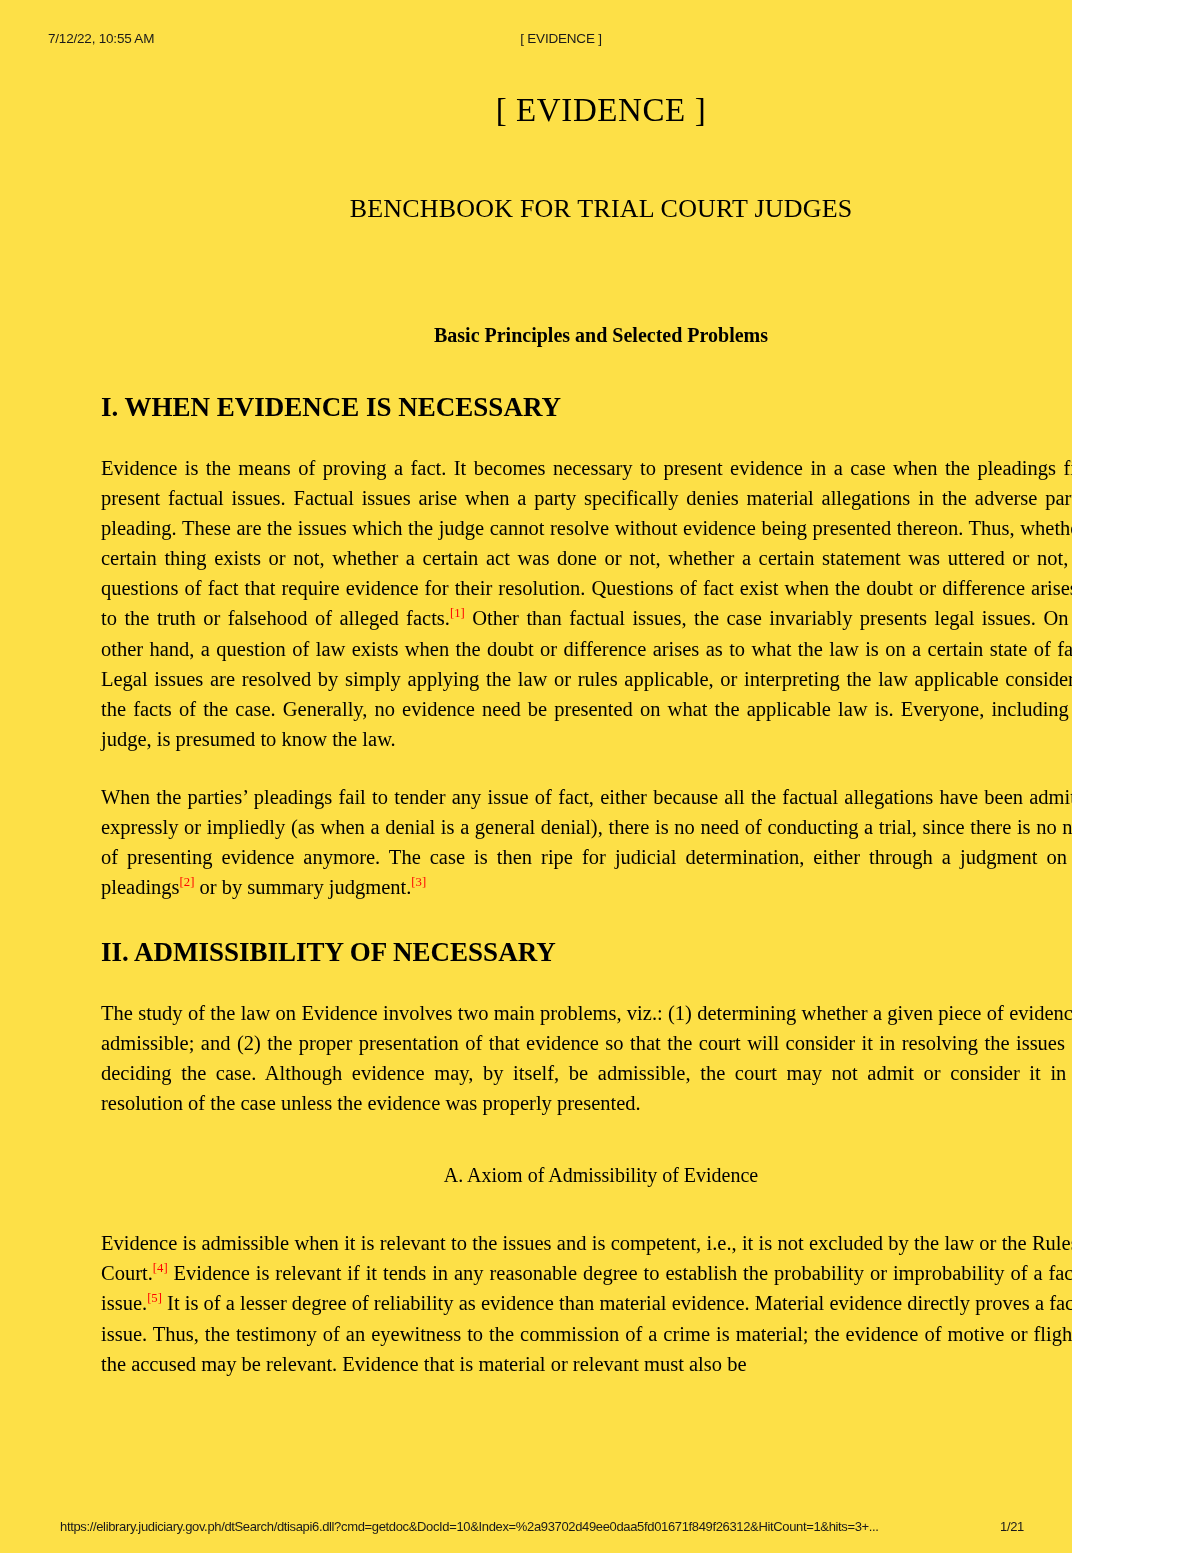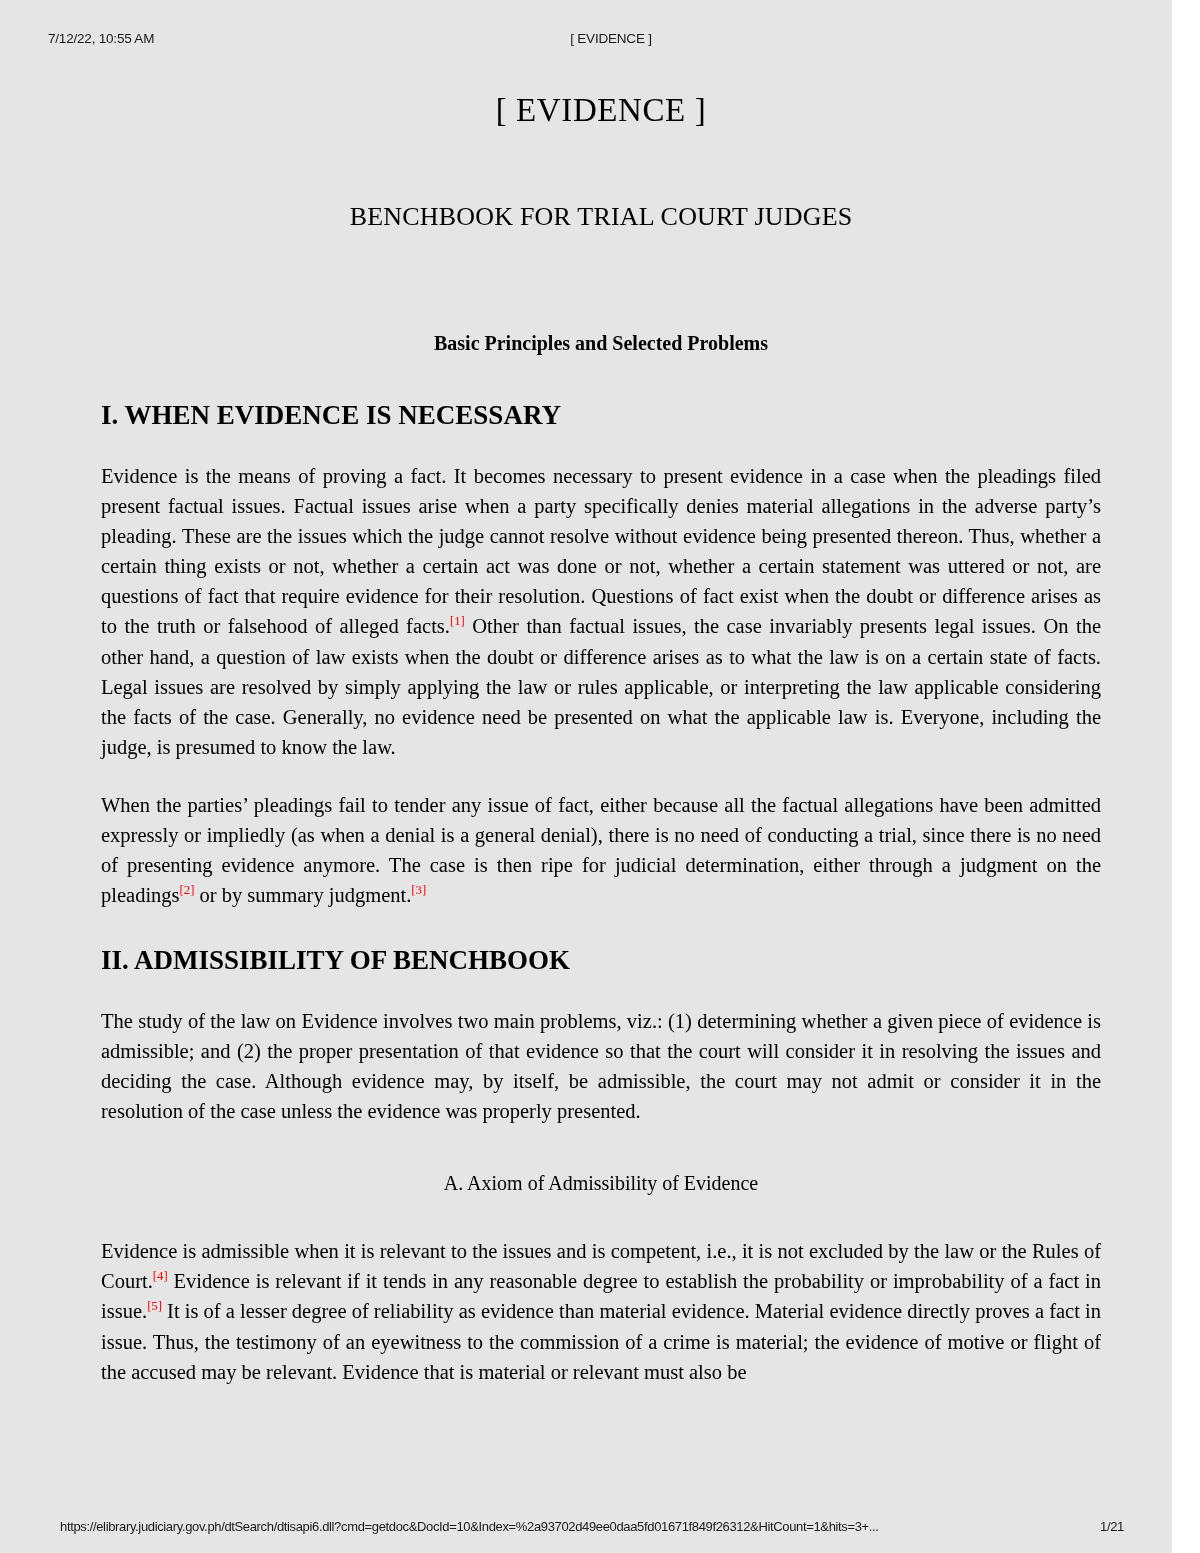--- a/index.html
+++ b/index.html
@@ -4,23 +4,23 @@
 <title>[ EVIDENCE ] — Benchbook for Trial Court Judges</title>
 <style>
   html, body {
     margin: 0;
     padding: 0;
     background: #ffffff;
   }
 
   .page {
     position: relative;
-    width: 1172px;
+    width: 1072px;
     height: 1553px;
-    background: #e5e5e5;
+    background: #fde047;
     overflow: hidden;
     box-sizing: border-box;
     font-family: "Liberation Serif", "DejaVu Serif", serif;
     color: #000000;
   }
 
   
   .print-header {
     position: absolute;
     top: 28px;
@@ -89,21 +89,21 @@
     margin: 0;
     padding: 0;
     letter-spacing: 0.6px;
     line-height: 1.25;
   }
 
   .doc-subtitle {
     font-size: 26px;
     font-weight: 400;
     text-align: center;
-    margin: 8px;
+    margin: 0;
     padding: 62px 0 0 0;
     letter-spacing: 0.2px;
     line-height: 1.25;
   }
 
   .doc-tagline {
     font-size: 20px;
     font-weight: bold;
     text-align: center;
     margin: 10px;
@@ -173,21 +173,21 @@
     <h2 class="doc-subtitle">BENCHBOOK FOR TRIAL COURT JUDGES</h2>
 
     <h3 class="doc-tagline">Basic Principles and Selected Problems</h3>
 
     <h4 class="sec-heading">I.  WHEN EVIDENCE IS NECESSARY</h4>
 
     <p class="body-par"><span>Evidence is the means of proving a fact. It becomes necessary to present evidence in a case when the pleadings filed present factual issues. Factual issues arise when a party specifically denies material allegations in the adverse party’s pleading. These are the issues which the judge cannot resolve without evidence being presented thereon. Thus, whether a certain thing exists or not, whether a certain act was done or not, whether a certain statement was uttered or not, are questions of fact that require evidence for their resolution. Questions of fact exist when the doubt or difference arises as to the truth or falsehood of alleged facts.</span><sup class="fn">[1]</sup><span> Other than factual issues, the case invariably presents legal issues. On the other hand, a question of law exists when the doubt or difference arises as to what the law is on a certain state of facts. Legal issues are resolved by simply applying the law or rules applicable, or interpreting the law applicable considering the facts of the case. Generally, no evidence need be presented on what the applicable law is. Everyone, including the judge, is presumed to know the law.</span></p>
 
     <p class="body-par"><span>When the parties’ pleadings fail to tender any issue of fact, either because all the factual allegations have been admitted expressly or impliedly (as when a denial is a general denial), there is no need of conducting a trial, since there is no need of presenting evidence anymore. The case is then ripe for judicial determination, either through a judgment on the pleadings</span><sup class="fn">[2]</sup><span> or by summary judgment.</span><sup class="fn">[3]</sup><span></span></p>
 
-    <h4 class="sec-heading">II. ADMISSIBILITY OF BENCHBOOK</h4>
+    <h4 class="sec-heading">II. ADMISSIBILITY OF NECESSARY</h4>
 
     <p class="body-par"><span>The study of the law on Evidence involves two main problems, viz.: (1) determining whether a given piece of evidence is admissible; and (2) the proper presentation of that evidence so that the court will consider it in resolving the issues and deciding the case. Although evidence may, by itself, be admissible, the court may not admit or consider it in the resolution of the case unless the evidence was properly presented.</span></p>
 
     <h5 class="sub-heading">A. Axiom of Admissibility of Evidence</h5>
 
     <div class="clip-bottom">
       <p class="body-par"><span>Evidence is admissible when it is relevant to the issues and is competent, i.e., it is not excluded by the law or the Rules of Court.</span><sup class="fn">[4]</sup><span> Evidence is relevant if it tends in any reasonable degree to establish the probability or improbability of a fact in issue.</span><sup class="fn">[5]</sup><span> It is of a lesser degree of reliability as evidence than material evidence. Material evidence directly proves a fact in issue. Thus, the testimony of an eyewitness to the commission of a crime is material; the evidence of motive or flight of the accused may be relevant. Evidence that is material or relevant must also be</span></p>
     </div>
 
   </div>

